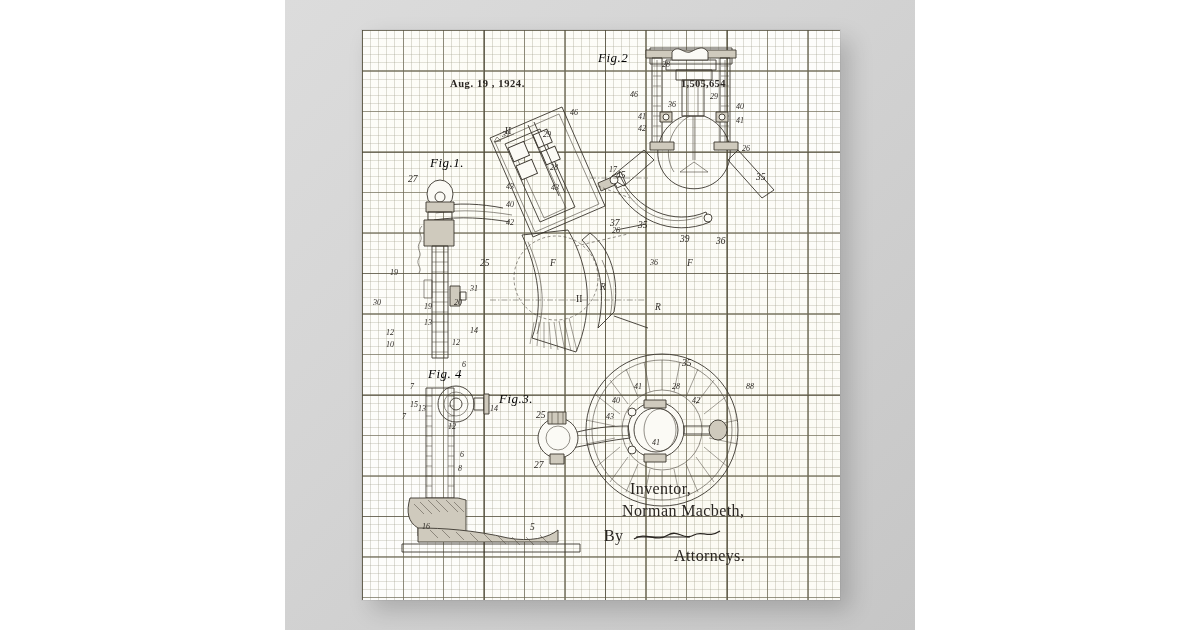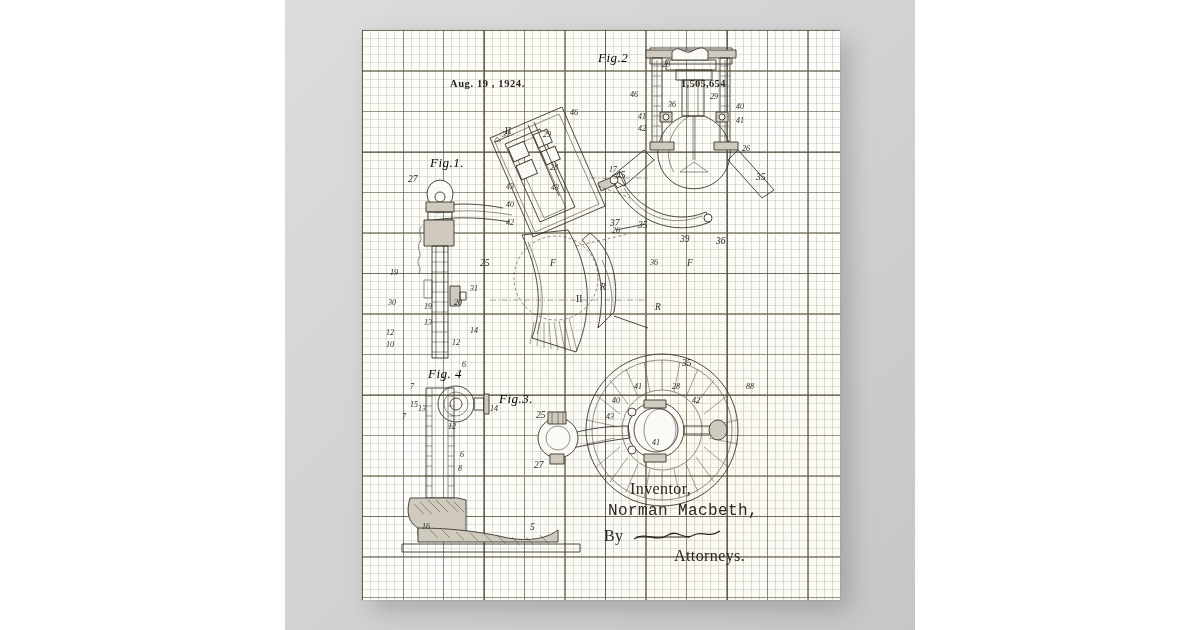--- a/index.html
+++ b/index.html
@@ -64,21 +64,21 @@
   .hdr-filed{font-size:6.2px;font-weight:bold;letter-spacing:.5px;margin-top:6px;
     font-family:"Liberation Sans",sans-serif;}
 
   .figlabel{font-size:13px;font-style:italic;color:#27231f;letter-spacing:.5px;
     font-family:"Liberation Serif",serif;}
 
   
   .sig{position:absolute;left:246px;top:450px;width:200px;color:#2a2622;}
   .sig div{font-family:"Liberation Serif",serif;font-size:16px;letter-spacing:.4px;}
   .sig .l1{margin-left:22px;}
-  .sig .l2{margin-top:4px;font-family:Liberation Mono, monospace;}
+  .sig .l2{margin-left:14px;margin-top:4px;}
   .sig .l3{margin-left:-4px;margin-top:3px;}
   .sig .l4{margin-left:66px;margin-top:2px;}
 
   
   .num{position:absolute;font-family:"Liberation Serif",serif;font-size:8px;
     color:#2e2a25;font-style:italic;white-space:nowrap;}
   .num.big{font-size:9.5px;}
   svg{position:absolute;left:0;top:0;overflow:visible;}
   .ln{fill:none;stroke:#3a352e;stroke-width:.9;}
   .ln-t{fill:none;stroke:#4a443b;stroke-width:.6;}
@@ -282,21 +282,21 @@
     <div class="num" style="left:189px;top:153px">43</div>
     <div class="num" style="left:144px;top:170px">40</div>
     <div class="num" style="left:144px;top:188px">42</div>
     <div class="num" style="left:247px;top:135px">17</div>
     <div class="num" style="left:250px;top:196px">26</div>
     <div class="num big" style="left:276px;top:190px">35</div>
     <div class="num" style="left:288px;top:228px">36</div>
     <div class="num big" style="left:46px;top:144px">27</div>
     <div class="num big" style="left:118px;top:228px">25</div>
     <div class="num" style="left:28px;top:238px">19</div>
-    <div class="num" style="left:26px;top:268px">30</div>
+    <div class="num" style="left:11px;top:268px">30</div>
     <div class="num" style="left:108px;top:254px">31</div>
     <div class="num" style="left:92px;top:268px">20</div>
     <div class="num" style="left:62px;top:272px">19</div>
     <div class="num" style="left:62px;top:288px">13</div>
     <div class="num" style="left:108px;top:296px">14</div>
     <div class="num" style="left:24px;top:298px">12</div>
     <div class="num" style="left:24px;top:310px">10</div>
     <div class="num" style="left:90px;top:308px">12</div>
     <div class="num" style="left:100px;top:330px">6</div>
     <div class="num" style="left:48px;top:352px">7</div>

